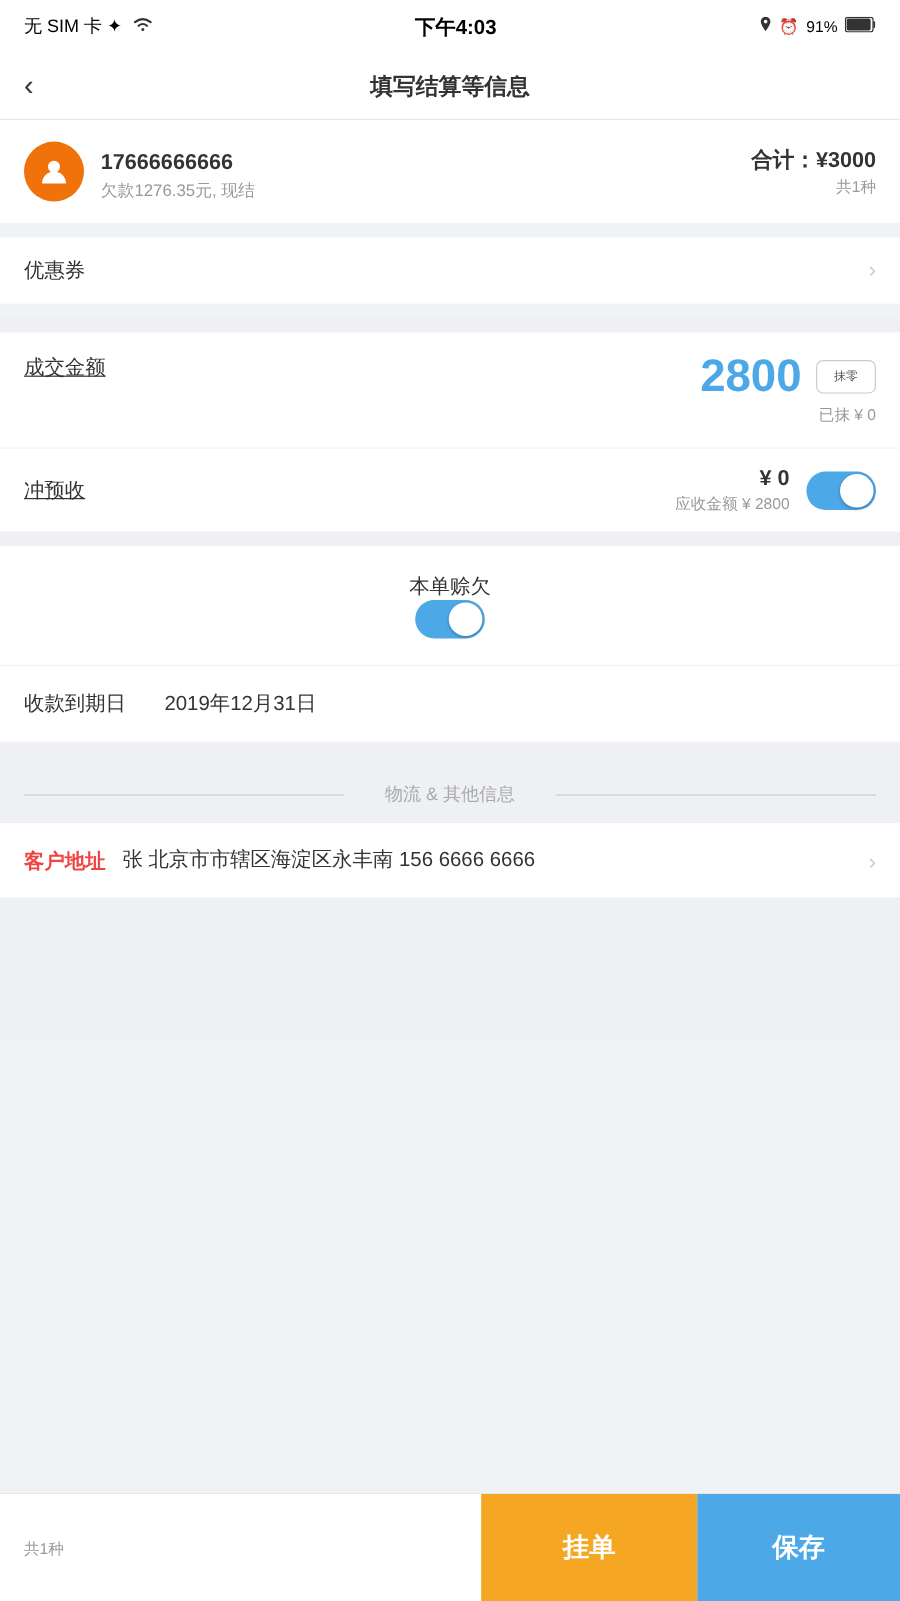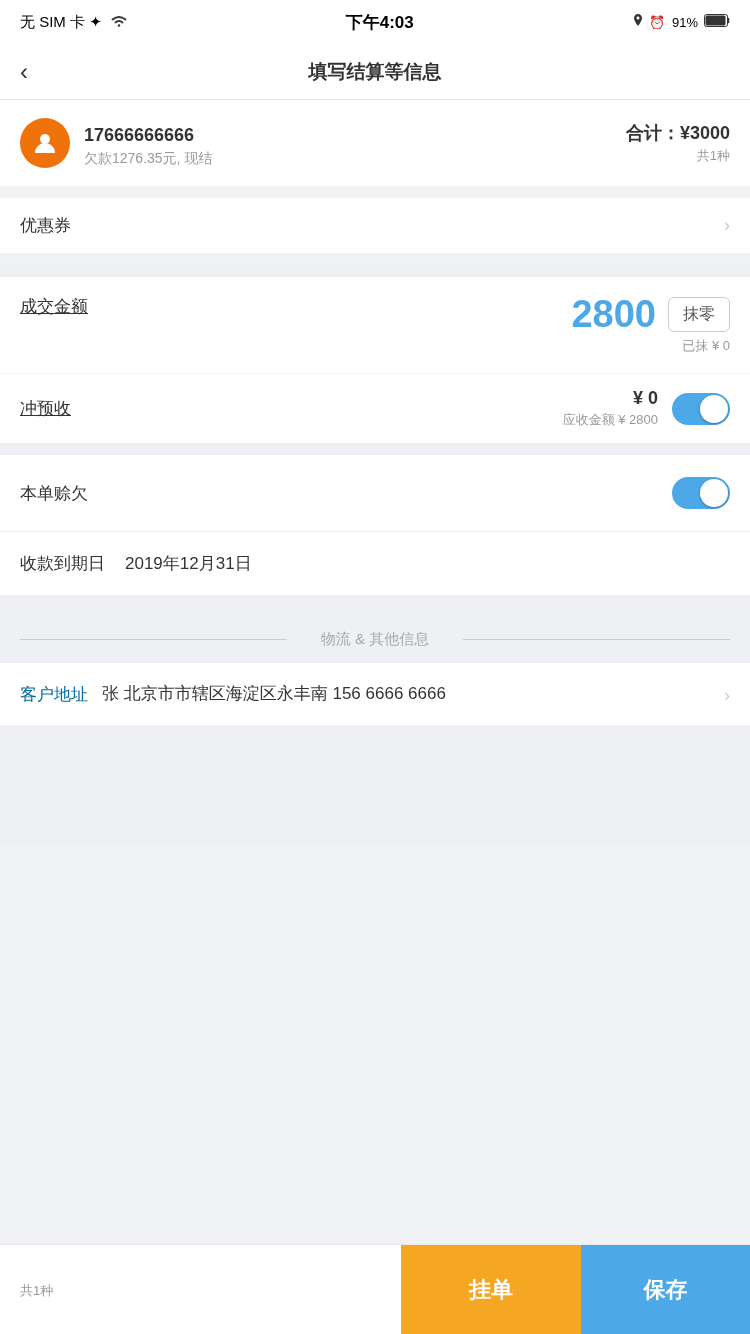--- a/index.html
+++ b/index.html
@@ -170,21 +170,21 @@
     .deal-amount {
       font-size: 38px;
       font-weight: 700;
       color: #4da8e8;
       line-height: 1;
     }
     .round-btn {
       border: 1.5px solid #ccc;
       border-radius: 6px;
       padding: 6px 14px;
-      font-size: 16px;
+      font-size: 10px;
       color: #555;
       background: #fff;
       cursor: pointer;
     }
     .deal-sub {
       font-size: 13px;
       color: #999;
       margin-top: 4px;
       text-align: right;
     }
@@ -229,33 +229,34 @@
     }
 
     
     .credit-row {
       background: #fff;
       padding: 22px 20px;
       display: flex;
       align-items: center;
       justify-content: space-between;
       border-bottom: 1px solid #f0f0f0;
+      flex-direction: column;
     }
     .credit-label {
       font-size: 17px;
       color: #333;
     }
 
     
     .due-date-row {
       background: #fff;
       padding: 20px 20px;
       display: flex;
       align-items: center;
-      gap: 20px;
+      gap: 32px;
     }
     .due-date-label {
       font-size: 17px;
       color: #333;
       flex-shrink: 0;
     }
     .due-date-value {
       font-size: 17px;
       color: #333;
     }
@@ -285,23 +286,24 @@
     .address-row {
       background: #fff;
       padding: 18px 20px;
       display: flex;
       align-items: flex-start;
       justify-content: space-between;
       gap: 14px;
     }
     .address-label {
       font-size: 17px;
-      color: #0369a1;
+      color: #ef4444;
       flex-shrink: 0;
       padding-top: 2px;
+      font-weight: bold;
     }
     .address-value {
       font-size: 17px;
       color: #333;
       line-height: 1.5;
       flex: 1;
     }
     .address-chevron {
       color: #ccc;
       font-size: 18px;

